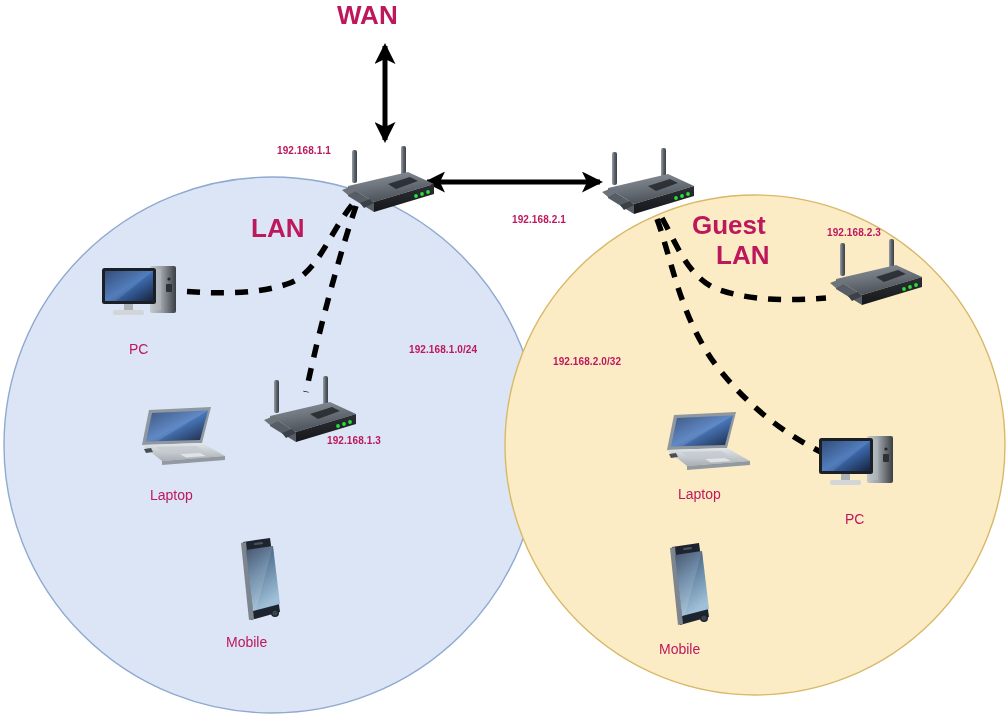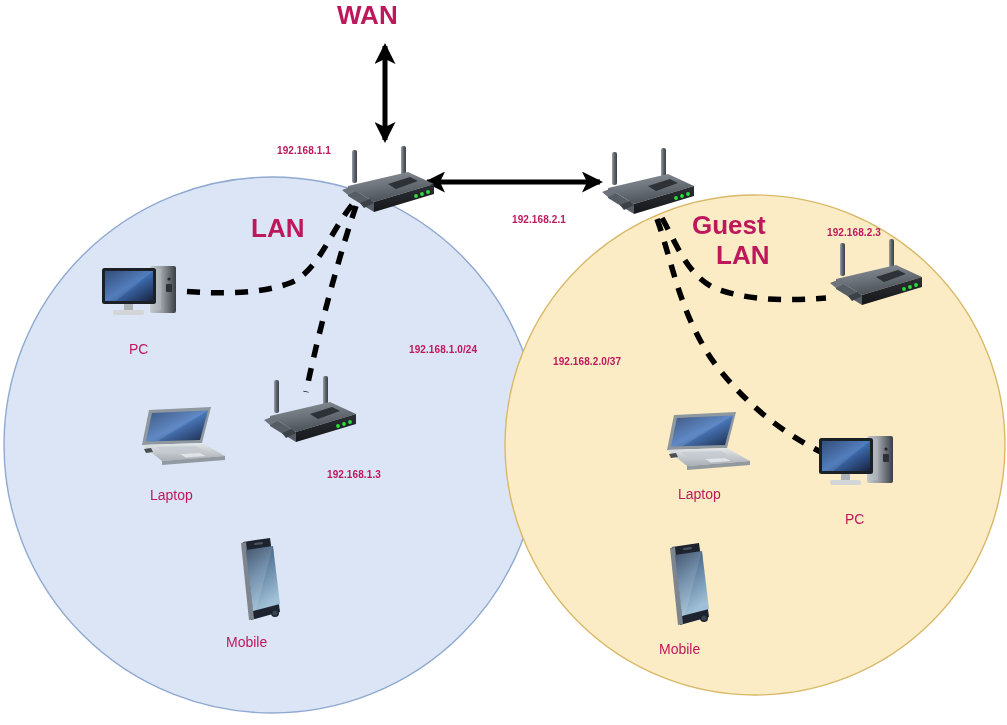--- a/index.html
+++ b/index.html
@@ -101,21 +101,21 @@
       <path d="M 18,36 L 44,52 L 44,62 L 18,46 Z" fill="#575d65"></path>
       <path d="M 44,52 L 104,34 L 104,44 L 44,62 Z" fill="url(#rfrontA)"></path>
       <path d="M 58,34 L 80,27 L 88,31 L 66,39 Z" fill="#23262a" opacity="0.85"></path>
       <circle cx="86" cy="46" r="1.9" fill="#29e03a"></circle>
       <circle cx="92" cy="44" r="1.9" fill="#29e03a"></circle>
       <circle cx="98" cy="42" r="1.9" fill="#29e03a"></circle>
       <path d="M 12,40 L 22,36 L 28,40 L 18,45 Z" fill="#6e747c"></path>
       <path d="M 30,53 L 40,49 L 44,53 L 34,58 Z" fill="#3c4148"></path>
     </svg>
   </div>
-  <div class="lbl ip" style="left:327px;top:469px;">192.168.1.3</div>
+  <div class="lbl ip" style="left:327px;top:435px;">192.168.1.3</div>
 
   <div class="dev" style="left:818px;top:243px;">
     <svg width="110" height="75" viewBox="0 0 110 75">
       <rect x="22" y="0" width="5" height="33" rx="2" fill="url(#antA)"></rect>
       <rect x="71" y="-4" width="5" height="33" rx="2" fill="url(#antA)"></rect>
       <path d="M 18,36 L 78,22 L 104,34 L 44,52 Z" fill="url(#rtopA)"></path>
       <path d="M 18,36 L 44,52 L 44,62 L 18,46 Z" fill="#575d65"></path>
       <path d="M 44,52 L 104,34 L 104,44 L 44,62 Z" fill="url(#rfrontA)"></path>
       <path d="M 58,34 L 80,27 L 88,31 L 66,39 Z" fill="#23262a" opacity="0.85"></path>
       <circle cx="86" cy="46" r="1.9" fill="#29e03a"></circle>
@@ -242,15 +242,15 @@
   <div class="lbl devlbl" style="left:659px;top:641px;">Mobile</div>
 
   <div class="lbl wan" style="left:337px;top:0px;">WAN</div>
 
   <div class="lbl zonebig" style="left:251px;top:213px;">LAN</div>
 
   <div class="lbl zonebig" style="left:692px;top:210px;text-align:center;">Guest</div>
   <div class="lbl zonebig" style="left:716px;top:240px;">LAN</div>
 
   <div class="lbl ip" style="left:369px;top:344px;margin-left:40px;">192.168.1.0/24</div>
-  <div class="lbl ip" style="left:553px;top:356px;">192.168.2.0/37</div>
+  <div class="lbl ip" style="left:553px;top:356px;">192.168.2.0/32</div>
 
 </div>
 
 </body></html>

